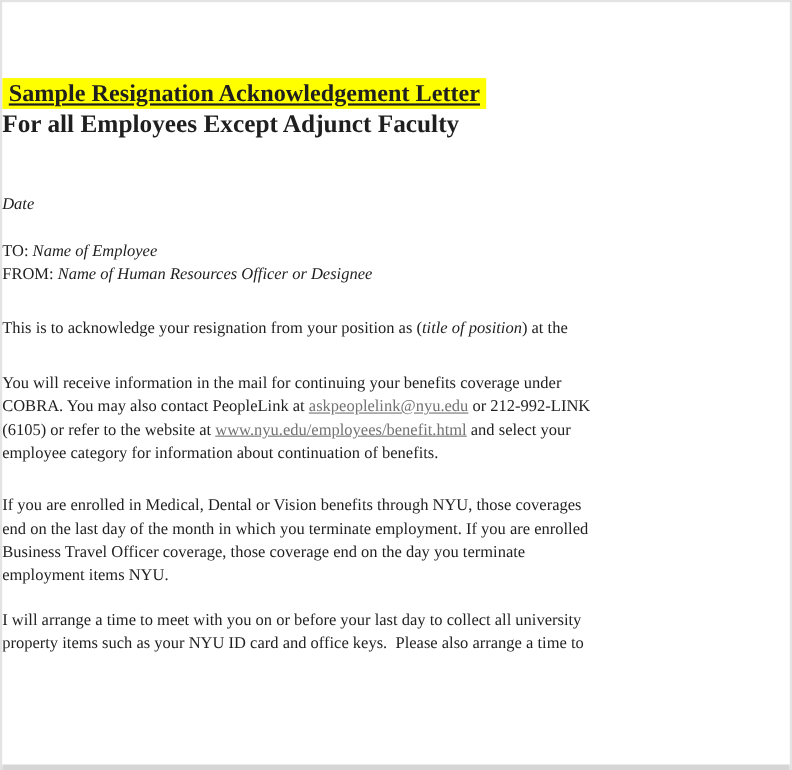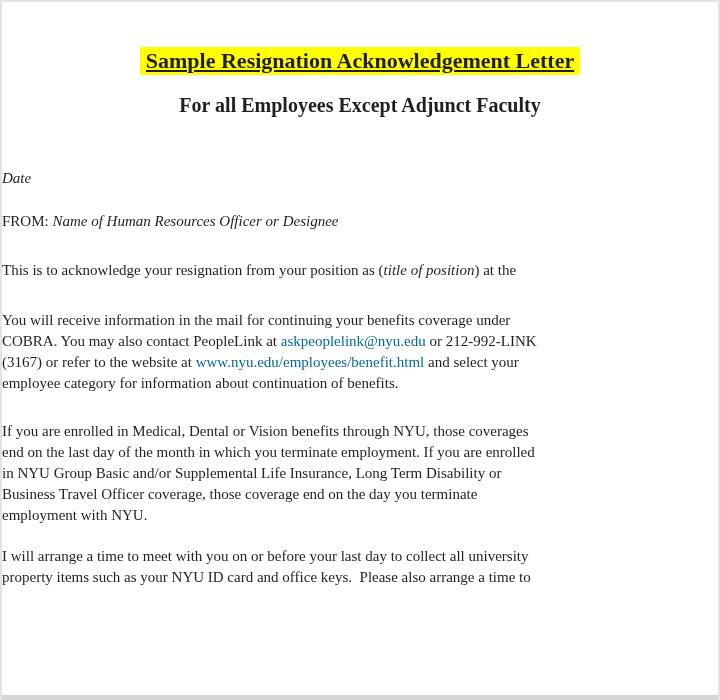--- a/index.html
+++ b/index.html
@@ -16,91 +16,91 @@
     color: #1f1f1f;
     overflow: hidden;
   }
   .bottom-strip {
     position: absolute;
     left: 0; right: 0; bottom: 0;
     height: 5px;
     background: #d6d6d6;
   }
   .header {
-    text-align: center;
-    padding-top: 44px;
+    padding-top: 68px;
   }
   .title-line {
     font-size: 22px;
     font-weight: bold;
     line-height: 30px;
   }
   .title-highlight {
     background: #ffff00;
     padding: 1px 6px 2px 6px;
     text-decoration: underline;
   }
   .subtitle {
-    font-size: 20px;
+    font-size: 23px;
     font-weight: bold;
     line-height: 26px;
-    margin-top: 16px;
+    margin-top: 0;
   }
   .content {
     margin-top: 50px;
     font-size: 15px;
     line-height: 21px;
   }
   .line { white-space: pre; }
   .i { font-style: italic; }
   .addr-block { margin-top: 22px; }
   .para-1 { margin-top: 28px; }
   .para-2 { margin-top: 29px; }
   .para-3 { margin-top: 27px; }
   .para-4 { margin-top: 20px; }
   a.doc-link {
-    color: #0369a1;
+    color: #737373;
+    text-decoration: underline;
     cursor: pointer;
   }
 </style>
 </head>
 <body>
 
 <div class="page">
 
   <div class="header">
     <div class="title-line"><span class="title-highlight">Sample Resignation Acknowledgement Letter</span></div>
     <div class="subtitle">For all Employees Except Adjunct Faculty</div>
   </div>
 
   <div class="content">
 
     <div class="line i">Date</div>
 
     <div class="addr-block">
+      <div class="line"><span>TO: </span><span class="i">Name of Employee</span></div>
       <div class="line"><span>FROM: </span><span class="i">Name of Human Resources Officer or Designee</span></div>
     </div>
 
     <div class="para-1">
       <div class="line"><span>This is to acknowledge your resignation from your position as (</span><span class="i">title of position</span><span>) at the</span></div>
     </div>
 
     <div class="para-2">
       <div class="line">You will receive information in the mail for continuing your benefits coverage under</div>
       <div class="line"><span>COBRA. You may also contact PeopleLink at </span><a class="doc-link">askpeoplelink@nyu.edu</a><span> or 212-992-LINK</span></div>
-      <div class="line"><span>(3167) or refer to the website at </span><a class="doc-link">www.nyu.edu/employees/benefit.html</a><span> and select your</span></div>
+      <div class="line"><span>(6105) or refer to the website at </span><a class="doc-link">www.nyu.edu/employees/benefit.html</a><span> and select your</span></div>
       <div class="line">employee category for information about continuation of benefits.</div>
     </div>
 
     <div class="para-3">
       <div class="line">If you are enrolled in Medical, Dental or Vision benefits through NYU, those coverages</div>
       <div class="line">end on the last day of the month in which you terminate employment. If you are enrolled</div>
-      <div class="line">in NYU Group Basic and/or Supplemental Life Insurance, Long Term Disability or</div>
       <div class="line">Business Travel Officer coverage, those coverage end on the day you terminate</div>
-      <div class="line">employment with NYU.</div>
+      <div class="line">employment items NYU.</div>
     </div>
 
     <div class="para-4">
       <div class="line">I will arrange a time to meet with you on or before your last day to collect all university</div>
       <div class="line">property items such as your NYU ID card and office keys.  Please also arrange a time to</div>
     </div>
 
   </div>
 
   <div class="bottom-strip"></div>

